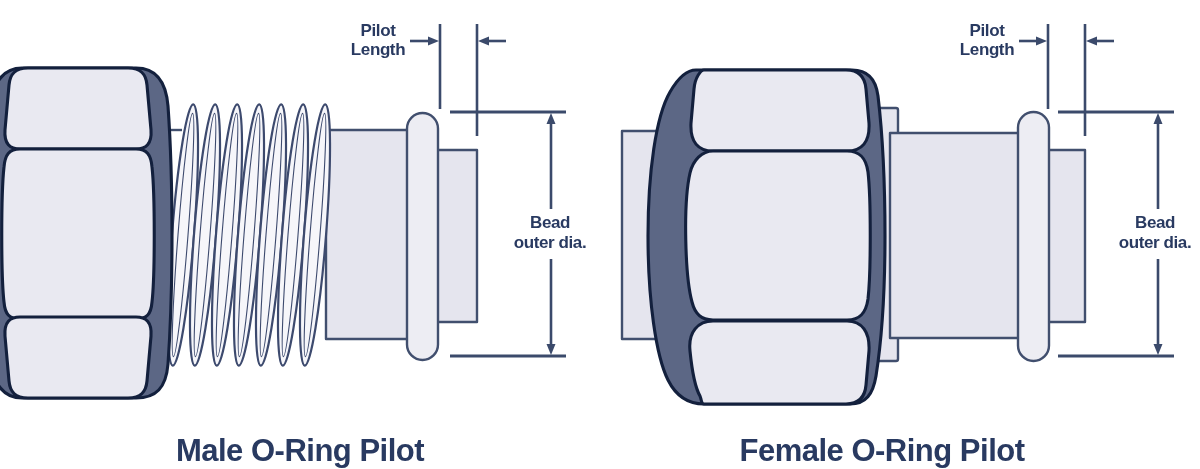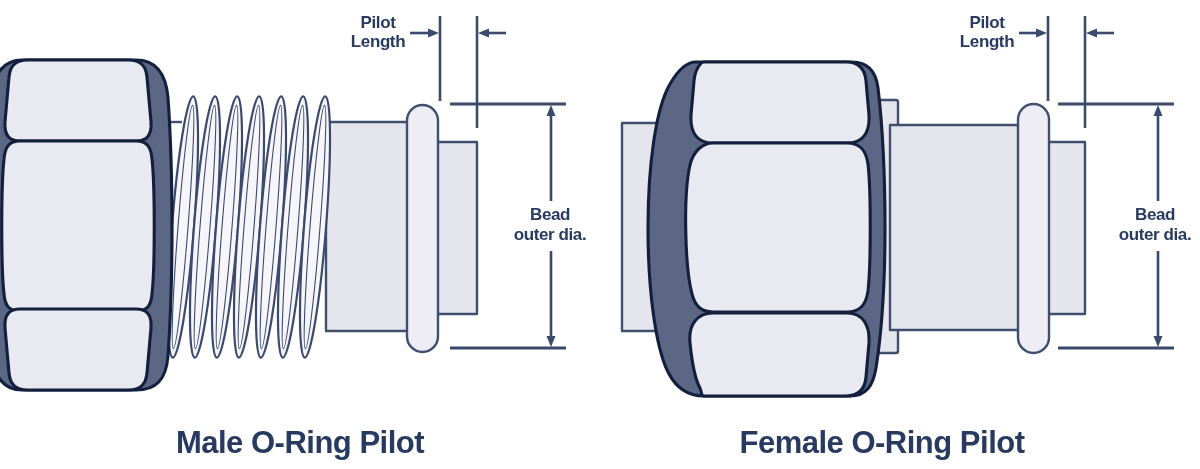--- a/index.html
+++ b/index.html
@@ -3,21 +3,21 @@
 <meta charset="utf-8">
 <style>
   html,body{margin:0;padding:0;background:#ffffff;}
   .canvas{
     position:relative;
     width:1200px;height:469px;
     background:#ffffff;
     overflow:hidden;
     font-family:"Liberation Sans",sans-serif;
   }
-  .fig{position:absolute;top:0;height:364px;width:600px;}
+  .fig{position:absolute;top:8px;height:364px;width:600px;}
   .fig.male{left:0;}
   .fig.female{left:600px;}
 
   
   .outline{stroke:#13203d;stroke-width:3.1;stroke-linejoin:round;}
   .face{fill:#e9e9f1;}
   .slate{fill:#5c6785;}
   .bodyfill{fill:#e5e5ee;}
   .beadfill{fill:#ededf3;}
   .bodyline{stroke:#414f6e;stroke-width:2.4;stroke-linejoin:round;}

